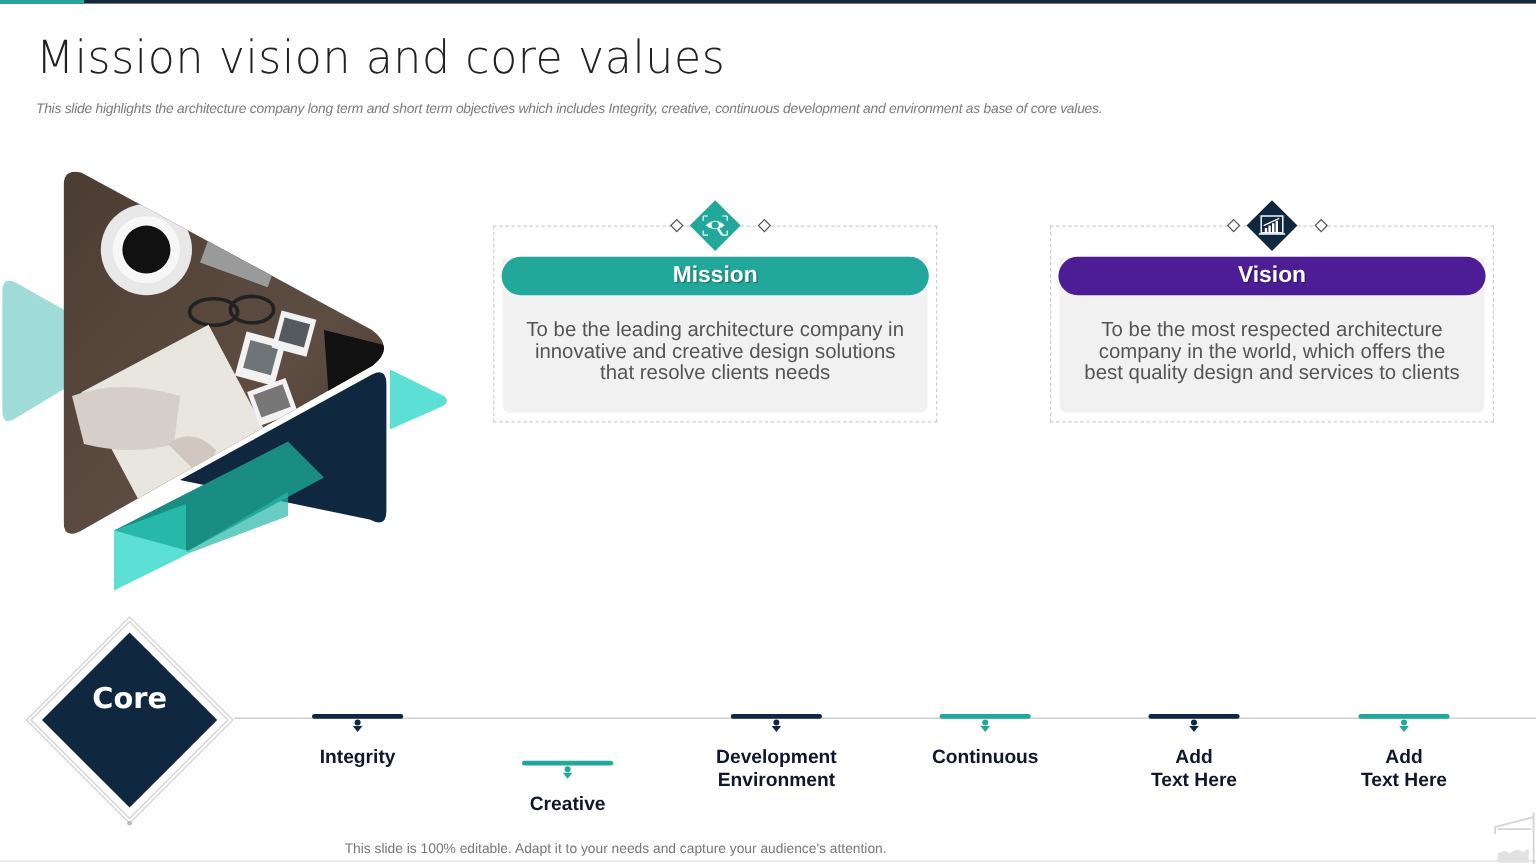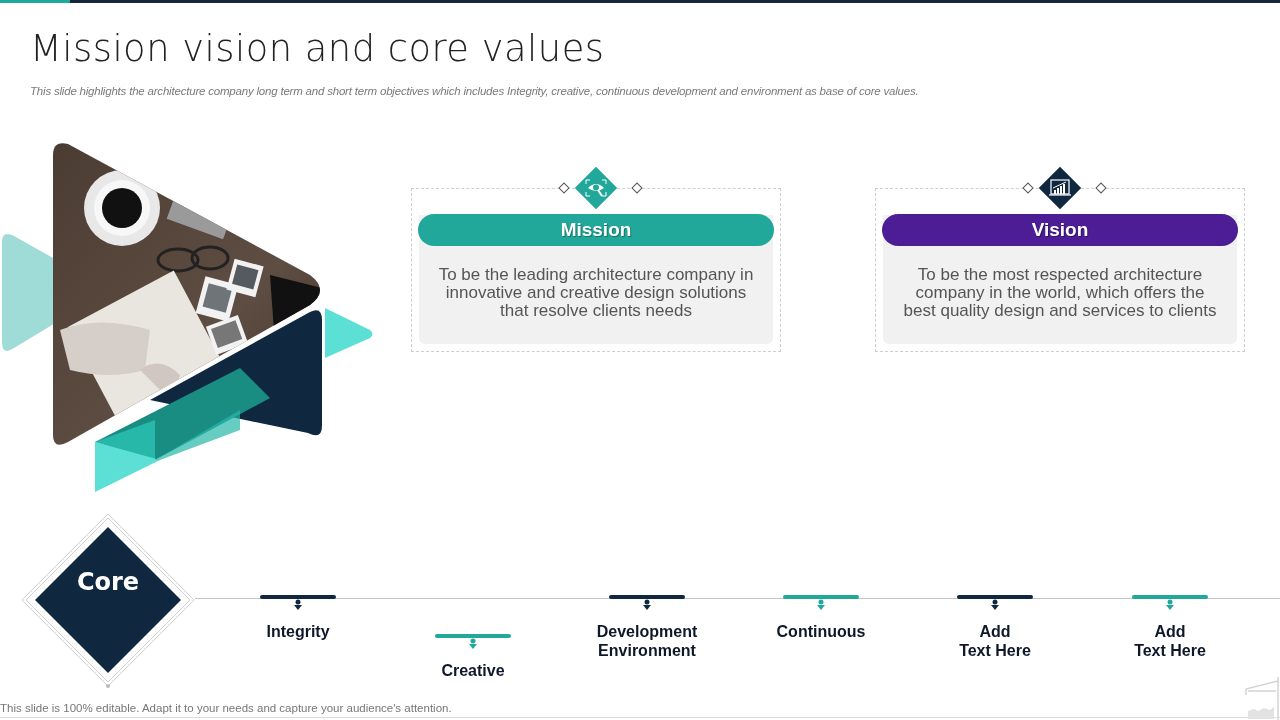--- a/index.html
+++ b/index.html
@@ -27,21 +27,21 @@
 
   .core-diamond { position: absolute; left: 20px; top: 512px; width: 176px; height: 176px; }
   .core-text { position: absolute; left: 38px; top: 568px; width: 140px; text-align: center; color: #fff; font-size: 24px; line-height: 28px; font-weight: bold; font-family: "DejaVu Sans", sans-serif; }
 
   .timeline-line { position: absolute; left: 195px; top: 598px; width: 1085px; height: 1px; background: #c4c4c4; }
   .value-item { position: absolute; top: 595px; width: 140px; margin-left: -70px; text-align: center; }
   .value-bar { width: 76px; height: 4px; margin: 0 auto; border-radius: 2px; }
   .value-marker { display: block; margin: 0 auto; }
   .value-label { margin-top: 11px; font-weight: bold; font-size: 16px; color: #0f172a; line-height: 19px; }
 
-  .footer-text { position: absolute; left: 0; width: 1026px; top: 702px; text-align: left; font-size: 11.5px; color: #777; }
+  .footer-text { position: absolute; left: 0; width: 1026px; top: 702px; text-align: center; font-size: 11.5px; color: #777; }
   .footer-line { position: absolute; left: 0; top: 717px; width: 1280px; height: 1px; background: #dcdcdc; }
   .crane-icon { position: absolute; left: 1244px; top: 675px; width: 36px; height: 45px; }
 </style>
 </head>
 <body>
 
 <div class="top-bar"></div>
 <div class="top-bar-accent"></div>
 
 <h1 class="page-title">Mission vision and core values</h1>

